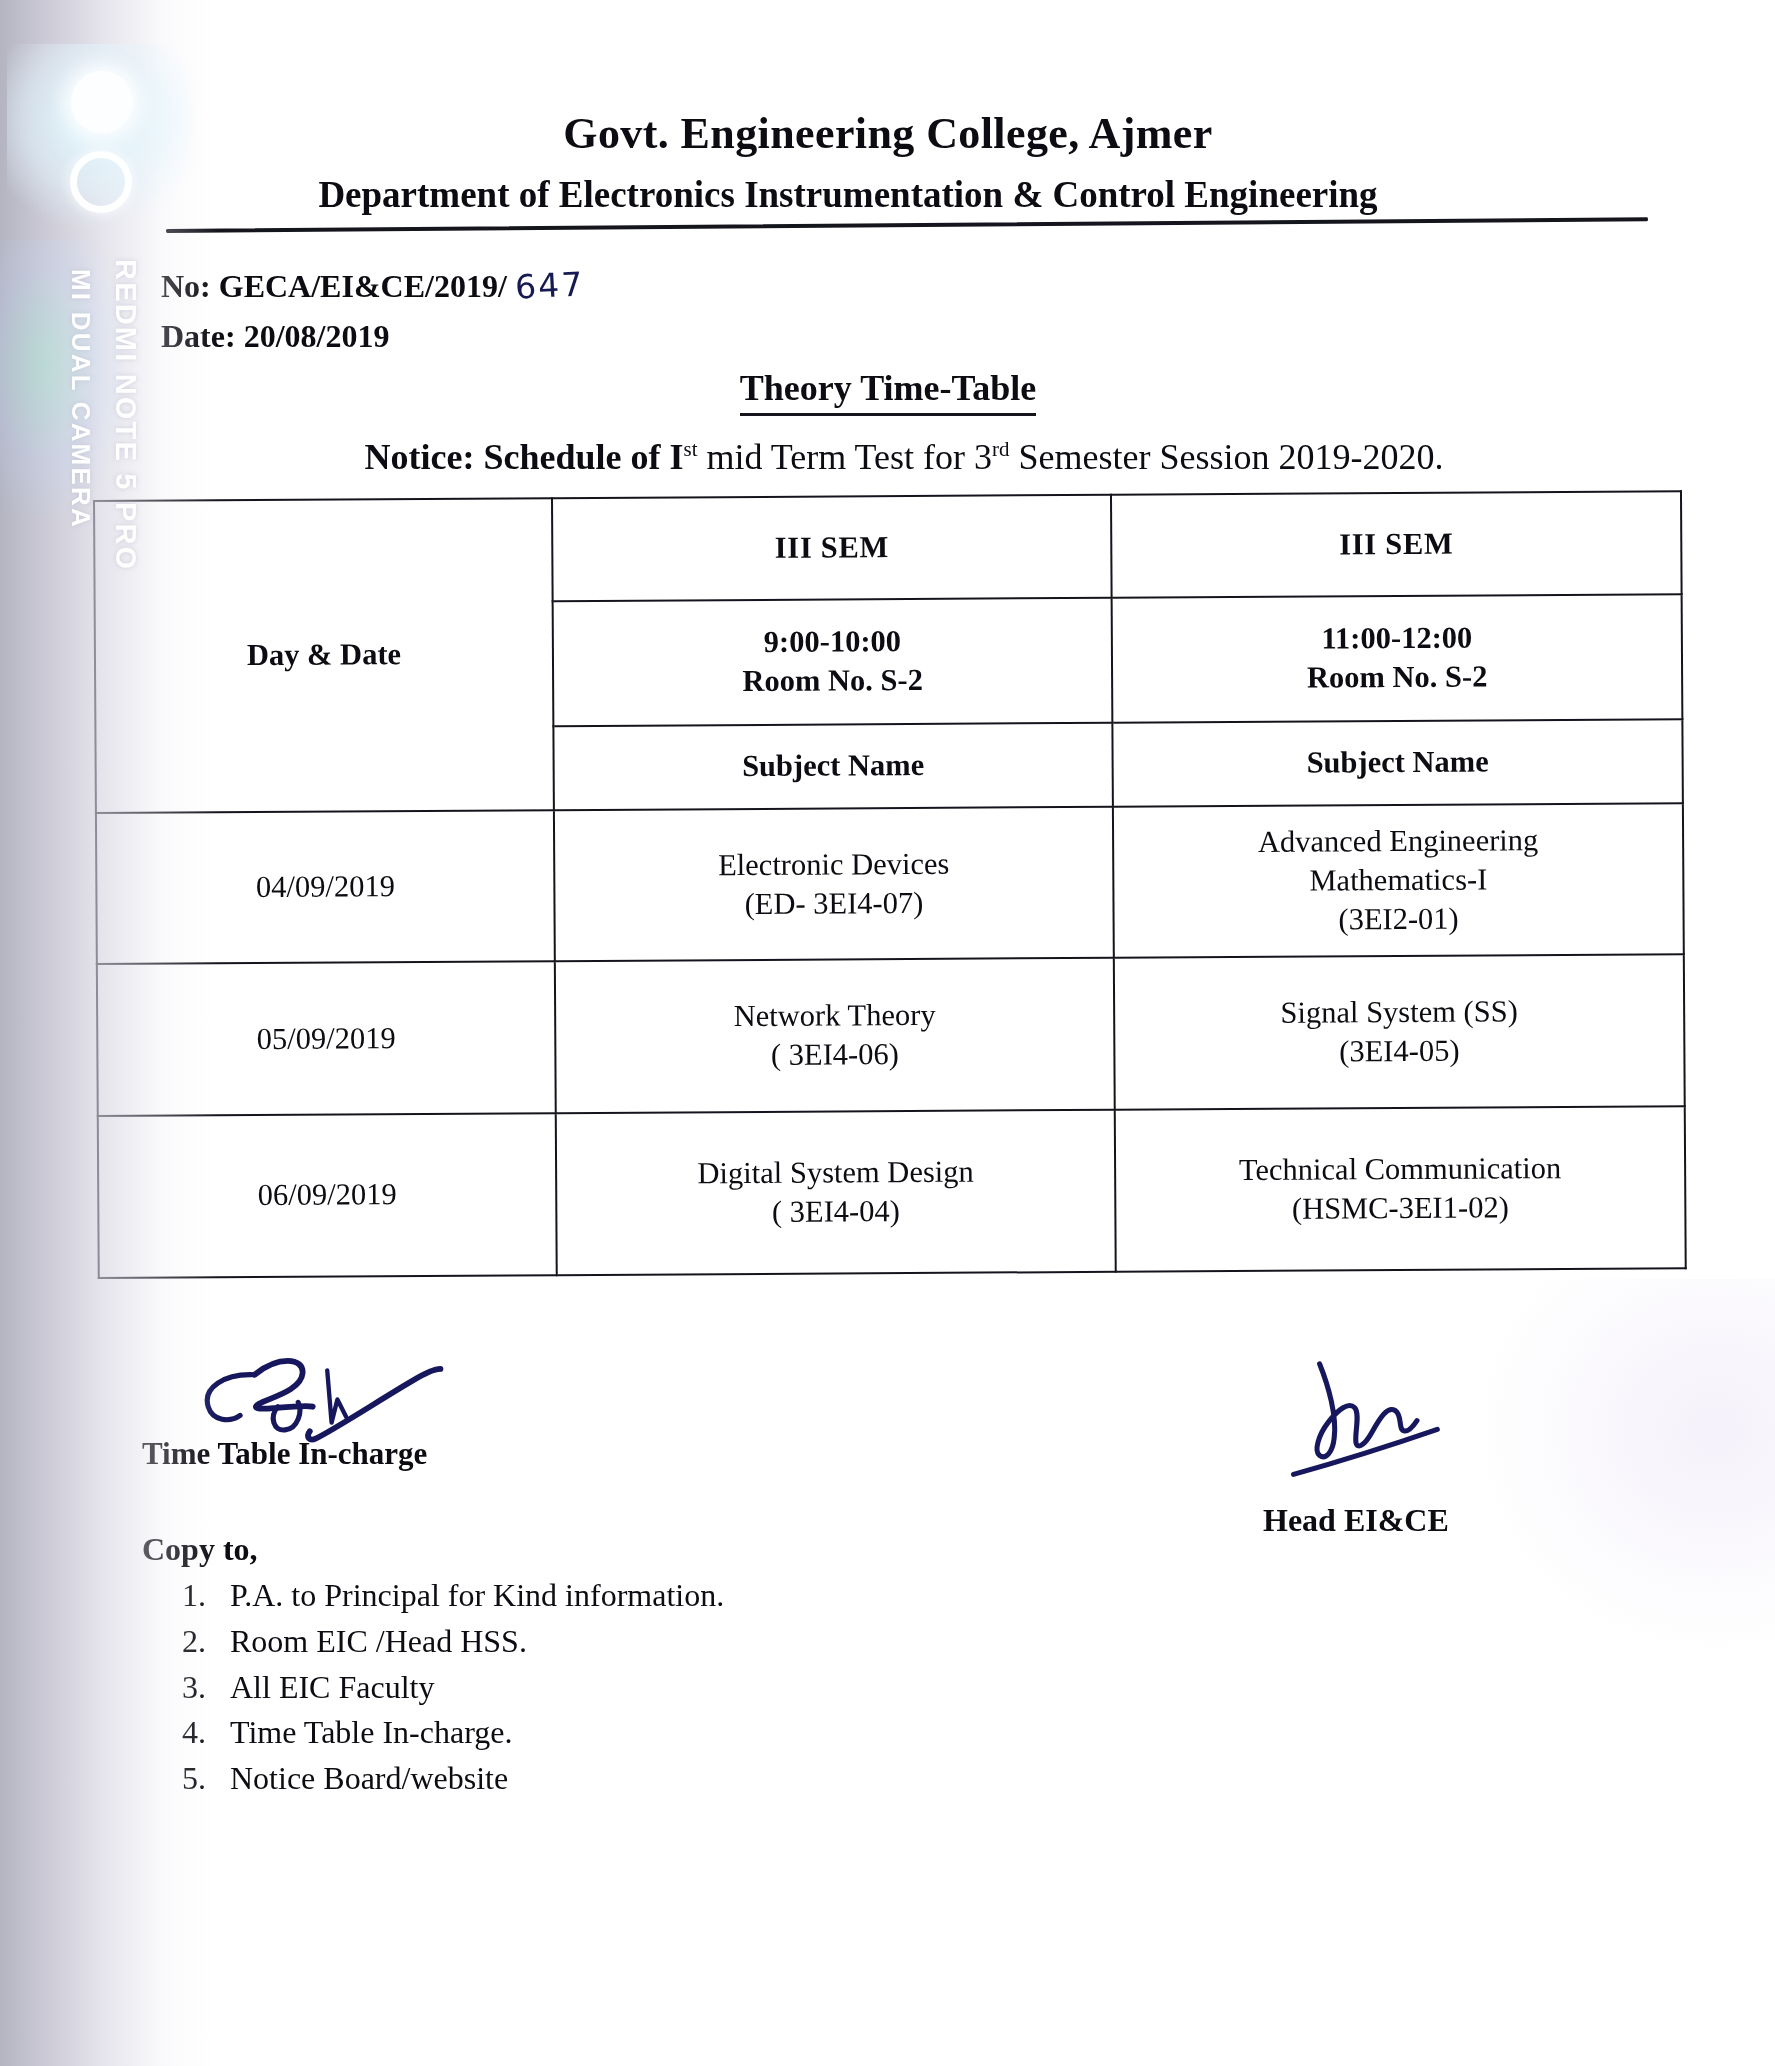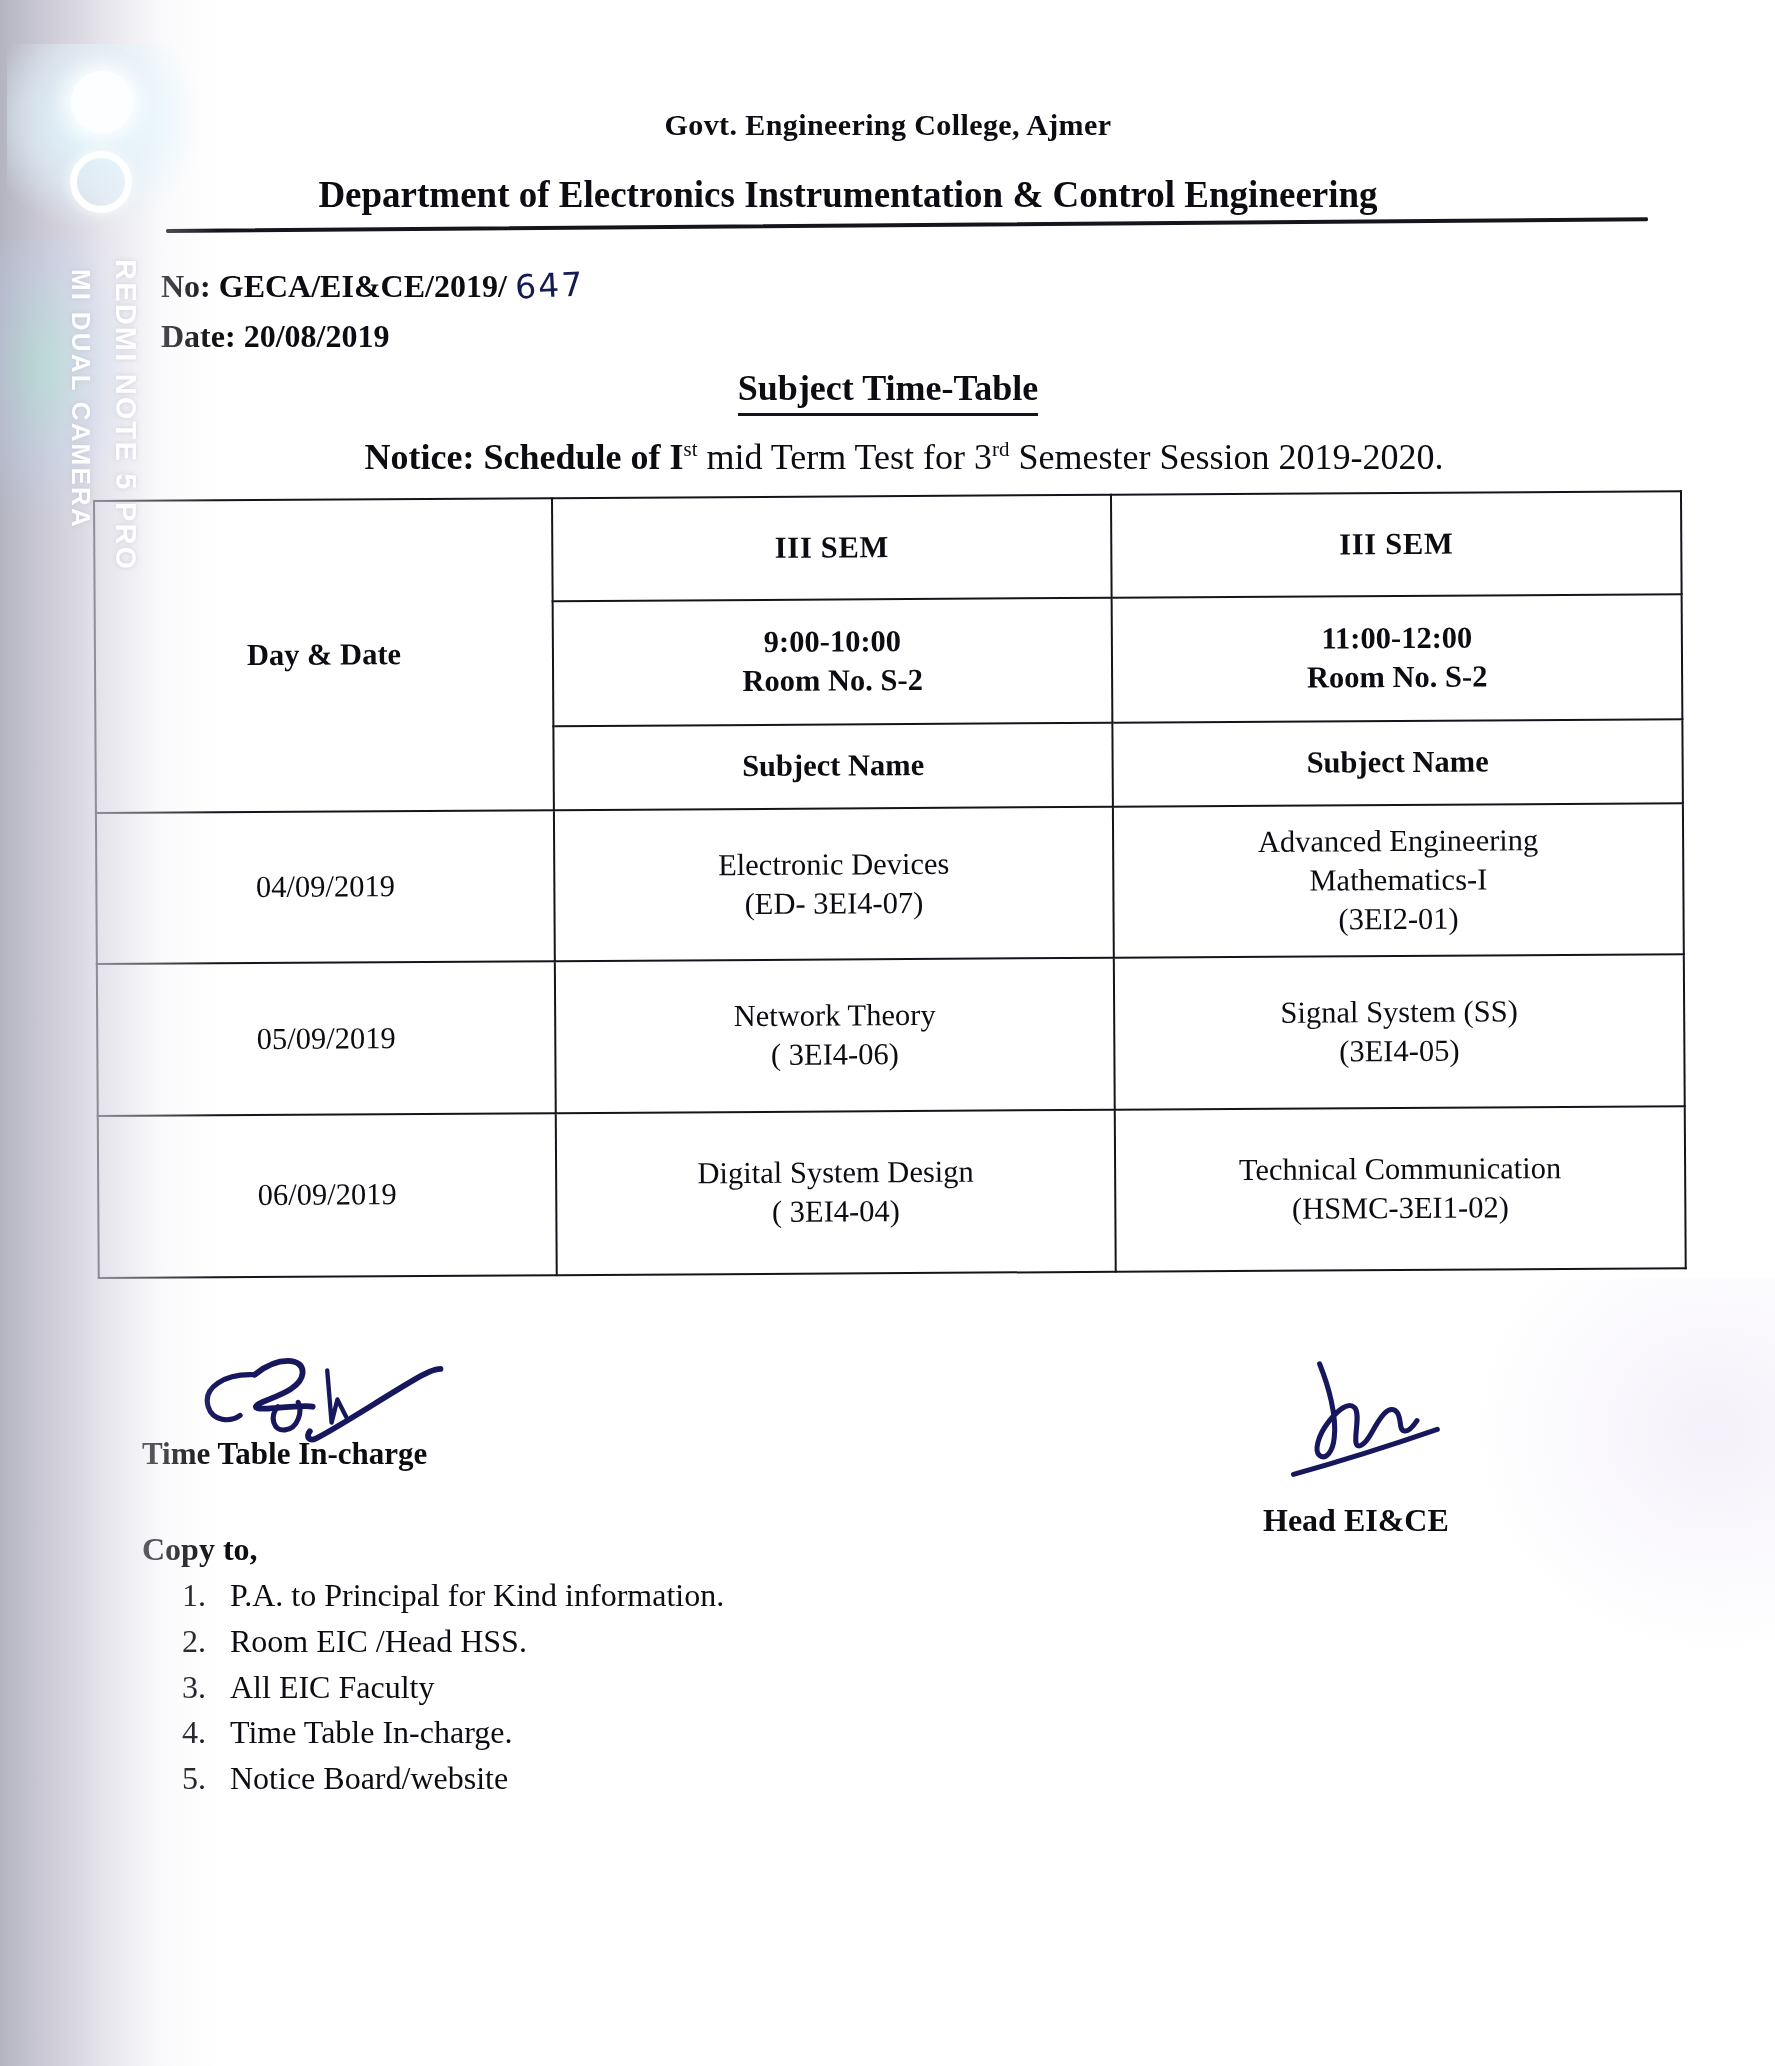--- a/index.html
+++ b/index.html
@@ -97,21 +97,21 @@
     position: absolute;
     left: 0; top: 0;
     width: 1776px; height: 2066px;
   }
 
   .hdr-title {
     position: absolute;
     left: 0; top: 108px;
     width: 1776px;
     text-align: center;
-    font-size: 30px;
+    font-size: 44px;
     font-weight: 700;
     letter-spacing: 0.4px;
   }
   .hdr-sub {
     position: absolute;
     left: 0; top: 173px;
     width: 1696px;
     text-align: center;
     font-size: 37px;
     font-weight: 700;
@@ -262,21 +262,21 @@
     <div class="hdr-title">Govt. Engineering College, Ajmer</div>
     <div class="hdr-sub">Department of Electronics Instrumentation &amp; Control Engineering</div>
     <div class="hdr-rule"></div>
 
     <div class="ref-no">
       <span>No: GECA/EI&amp;CE/2019/</span><span class="ref-hand">647</span>
     </div>
     <div class="ref-date">Date: 20/08/2019</div>
 
     <div class="rtt-wrap">
-      <span class="rtt">Subject Time-Table</span>
+      <span class="rtt">Theory Time-Table</span>
     </div>
 
     <div class="notice">
       <b>Notice: Schedule of I</b><sup>st</sup><span> mid Term Test for 3</span><sup>rd</sup><span> Semester Session 2019-2020.</span>
     </div>
 
     <div class="tbl-wrap">
       <table class="tt">
         <colgroup>
           <col class="col-day">

